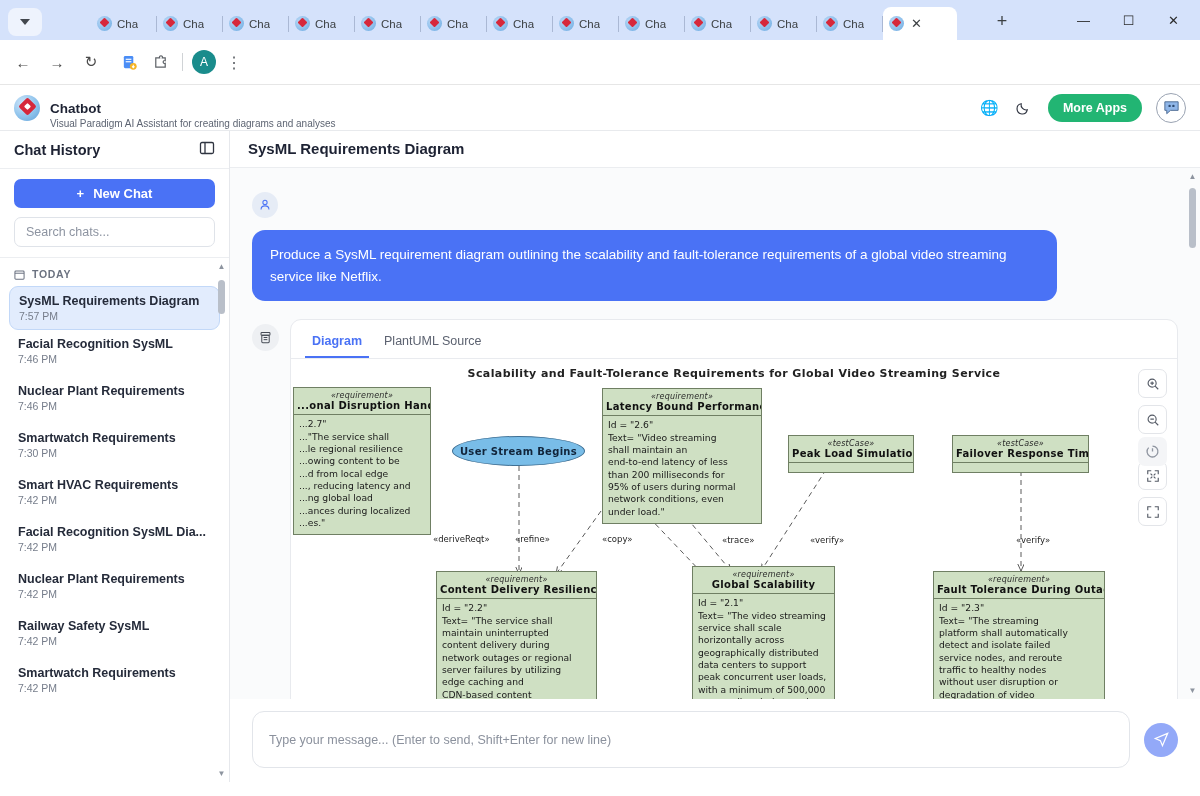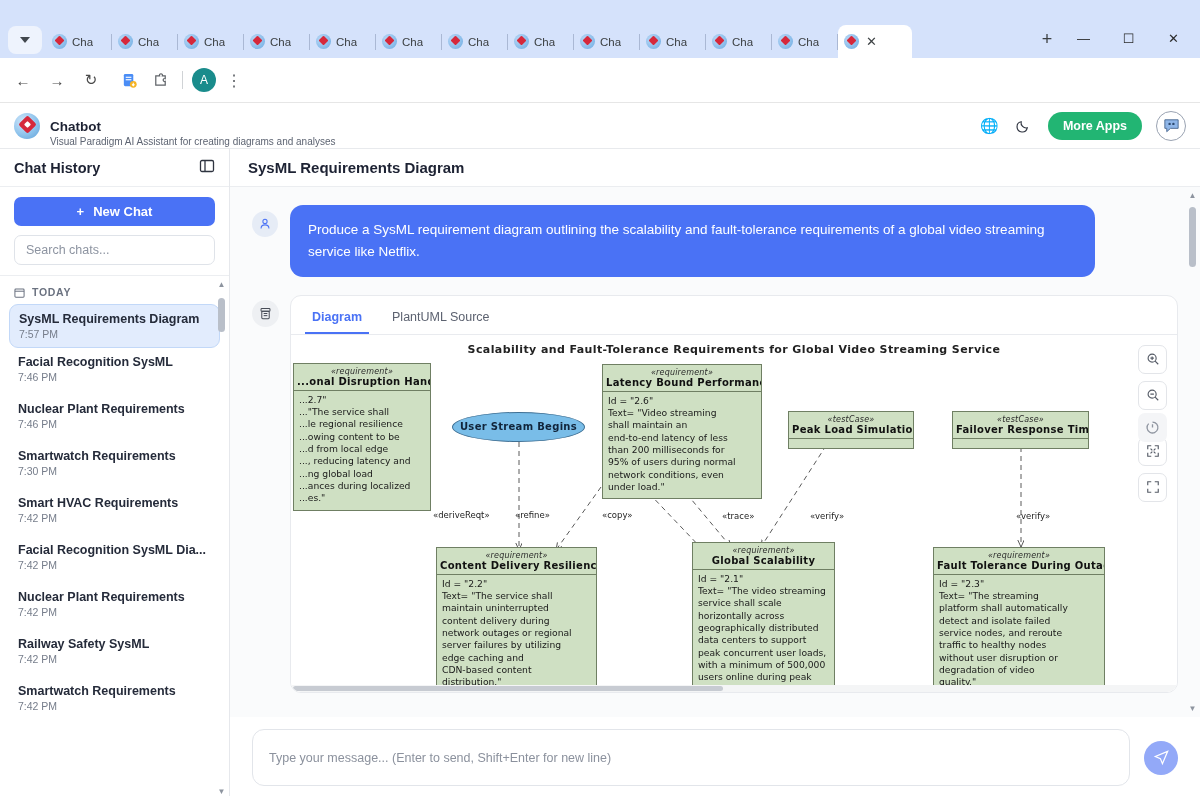--- a/index.html
+++ b/index.html
@@ -5,22 +5,22 @@
   * { box-sizing: border-box; margin:0; padding:0; }
   html,body { width:1200px; height:796px; overflow:hidden; }
   body {
     font-family: "Liberation Sans", sans-serif;
     background:#ffffff;
     -webkit-font-smoothing:antialiased;
   }
 
   
   .chrome-tabbar{
-    height:58px; background:#d5e2fb; display:flex; align-items:flex-end;
-    padding:0 4px; position:relative;
+    height:40px; background:#d5e2fb; display:flex; align-items:flex-end;
+    padding:0 4px; position:relative;gap:45px;
   }
   .tab-list-btn{
     width:34px;height:28px;margin:0 4px 4px 4px;border-radius:8px;background:#eef3fd;
     display:flex;align-items:center;justify-content:center;flex:0 0 auto;
   }
   .chev{ width:0;height:0;border-left:5px solid transparent;border-right:5px solid transparent;border-top:6px solid #42474e;}
   .tabs{ display:flex; align-items:flex-end; flex:1 1 auto; min-width:0; height:40px;}
   .tab{
     height:33px; width:66px; flex:0 0 66px; display:flex; align-items:center; gap:5px;
     padding:0 6px; font-size:11.5px; color:#3c4043; position:relative;
@@ -107,31 +107,31 @@
   .sb-scroll{ position:absolute;right:3px;top:4px;bottom:4px;width:9px;}
   .sb-scroll .thumb{position:absolute;top:18px;left:1px;width:7px;height:34px;background:#b9bfc9;border-radius:4px;}
   .arw{ position:absolute;left:0;width:9px;height:9px;display:flex;align-items:center;justify-content:center;color:#8d949f;font-size:8px;}
 
   
   .chatcol{ flex:1 1 auto; display:flex; flex-direction:column; min-width:0; background:#fafbfc;}
   .chat-head{ height:38px;background:#fff;display:flex;align-items:center;padding:0 18px;border-bottom:1px solid #ebedf0;}
   .chat-head .t{ font-size:15px;font-weight:700;color:#1d2233;}
   .chat-body{ flex:1 1 auto; position:relative; overflow:hidden; padding:18px 22px 0 22px;}
 
-  .msg-row{ display:flex; gap:12px; align-items:flex-start; }
+  .msg-row{ display:flex; gap:12px; align-items:flex-start;flex-direction:column; }
   .user-ic{ width:26px;height:26px;border-radius:50%;background:#e6ecf6;display:flex;align-items:center;
     justify-content:center;flex:0 0 26px;margin-top:6px;}
   .bubble{ background:#4a72f5;color:#fff;border-radius:13px;padding:14px 18px;font-size:13.5px;line-height:1.62;
     max-width:805px;}
 
   .card-row{ display:flex; gap:11px; align-items:flex-start; margin-top:18px;}
   .copy-ic{ width:27px;height:27px;border-radius:50%;background:#eef0f3;display:flex;align-items:center;
     justify-content:center;flex:0 0 27px;margin-top:5px;color:#464b56;font-size:12px;}
   .card{ flex:1 1 auto; background:#fff;border:1px solid #e8eaee;border-radius:11px;overflow:hidden;min-width:0;}
-  .tabs-row{ display:flex;gap:16px;padding:10px 14px 0;border-bottom:1px solid #e9ebef;}
+  .tabs-row{ display:flex;gap:8px;padding:10px 14px 0;border-bottom:1px solid #e9ebef;}
   .vtab{ font-size:12.5px;color:#5c6270;padding:4px 7px 8px;}
   .vtab.on{ color:#4a72f5;font-weight:600;border-bottom:2px solid #4a72f5;}
 
   .canvas{ position:relative; height:357px; background:#fff; overflow:hidden;}
   .diag-title{ position:absolute; left:0;right:0;top:8px;text-align:center;font-size:11px;font-weight:700;
     color:#222;letter-spacing:.4px;font-family:"DejaVu Sans",sans-serif;}
 
   .node{ position:absolute; background:#cfe0c3; border:1px solid #6f7f63; font-family:"DejaVu Sans",sans-serif;}
   .node .stereo{ text-align:center;font-size:8px;font-style:italic;color:#2a2a2a;padding-top:3px;letter-spacing:.2px;}
   .node .nm{ text-align:center;font-size:10px;font-weight:700;color:#111;padding:0 3px 3px;letter-spacing:.3px;

